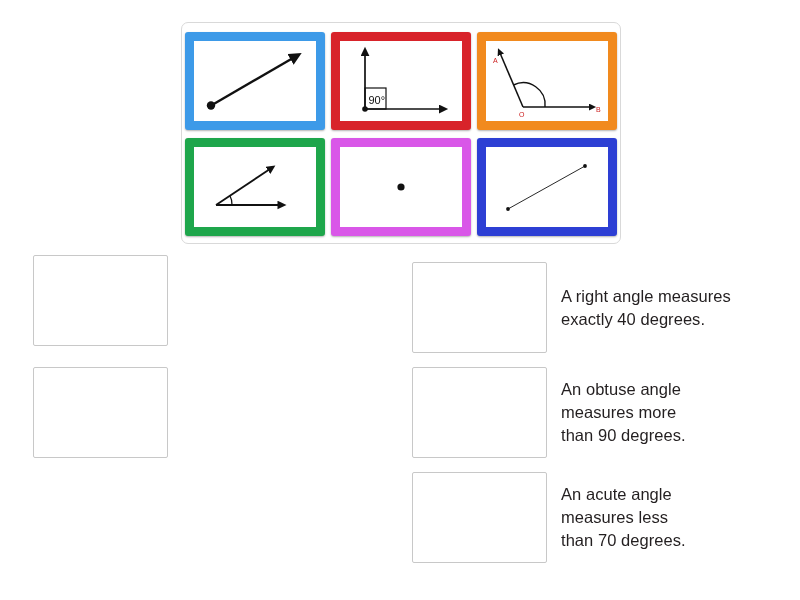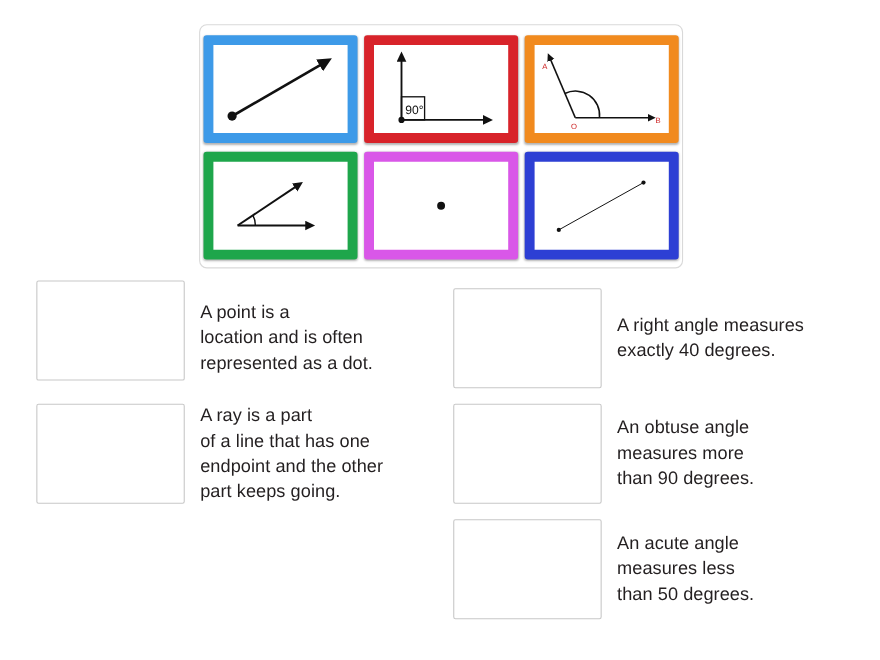--- a/index.html
+++ b/index.html
@@ -168,32 +168,25 @@
       </svg>
     </div>
 
   </div>
 </div>
 
 <div class="answers-col" id="answers-left">
 
   <div class="answer-row">
     <div class="drop-zone"></div>
-    <div class="answer-text">A point is a
-location and is often
-represented as a dot.</div>
-  </div>
-
-
-  <div class="answer-row center-zone">
-    <div class="drop-zone"></div>
-    <div class="answer-text">A ray is a part
-of a line that has one
-endpoint and the other
-part keeps going.</div>
+  </div>
+
+
+  <div class="answer-row center-zone">
+    <div class="drop-zone"></div>
   </div>
 
 </div>
 
 <div class="answers-col" id="answers-right">
 
   <div class="answer-row center-zone">
     <div class="drop-zone"></div>
     <div class="answer-text">A right angle measures
 exactly 40 degrees.</div>
@@ -203,16 +196,16 @@
     <div class="drop-zone"></div>
     <div class="answer-text">An obtuse angle
 measures more
 than 90 degrees.</div>
   </div>
 
   <div class="answer-row center-zone">
     <div class="drop-zone"></div>
     <div class="answer-text">An acute angle
 measures less
-than 50 degrees.</div>
+than 70 degrees.</div>
   </div>
 
 </div>
 
 </body></html>

